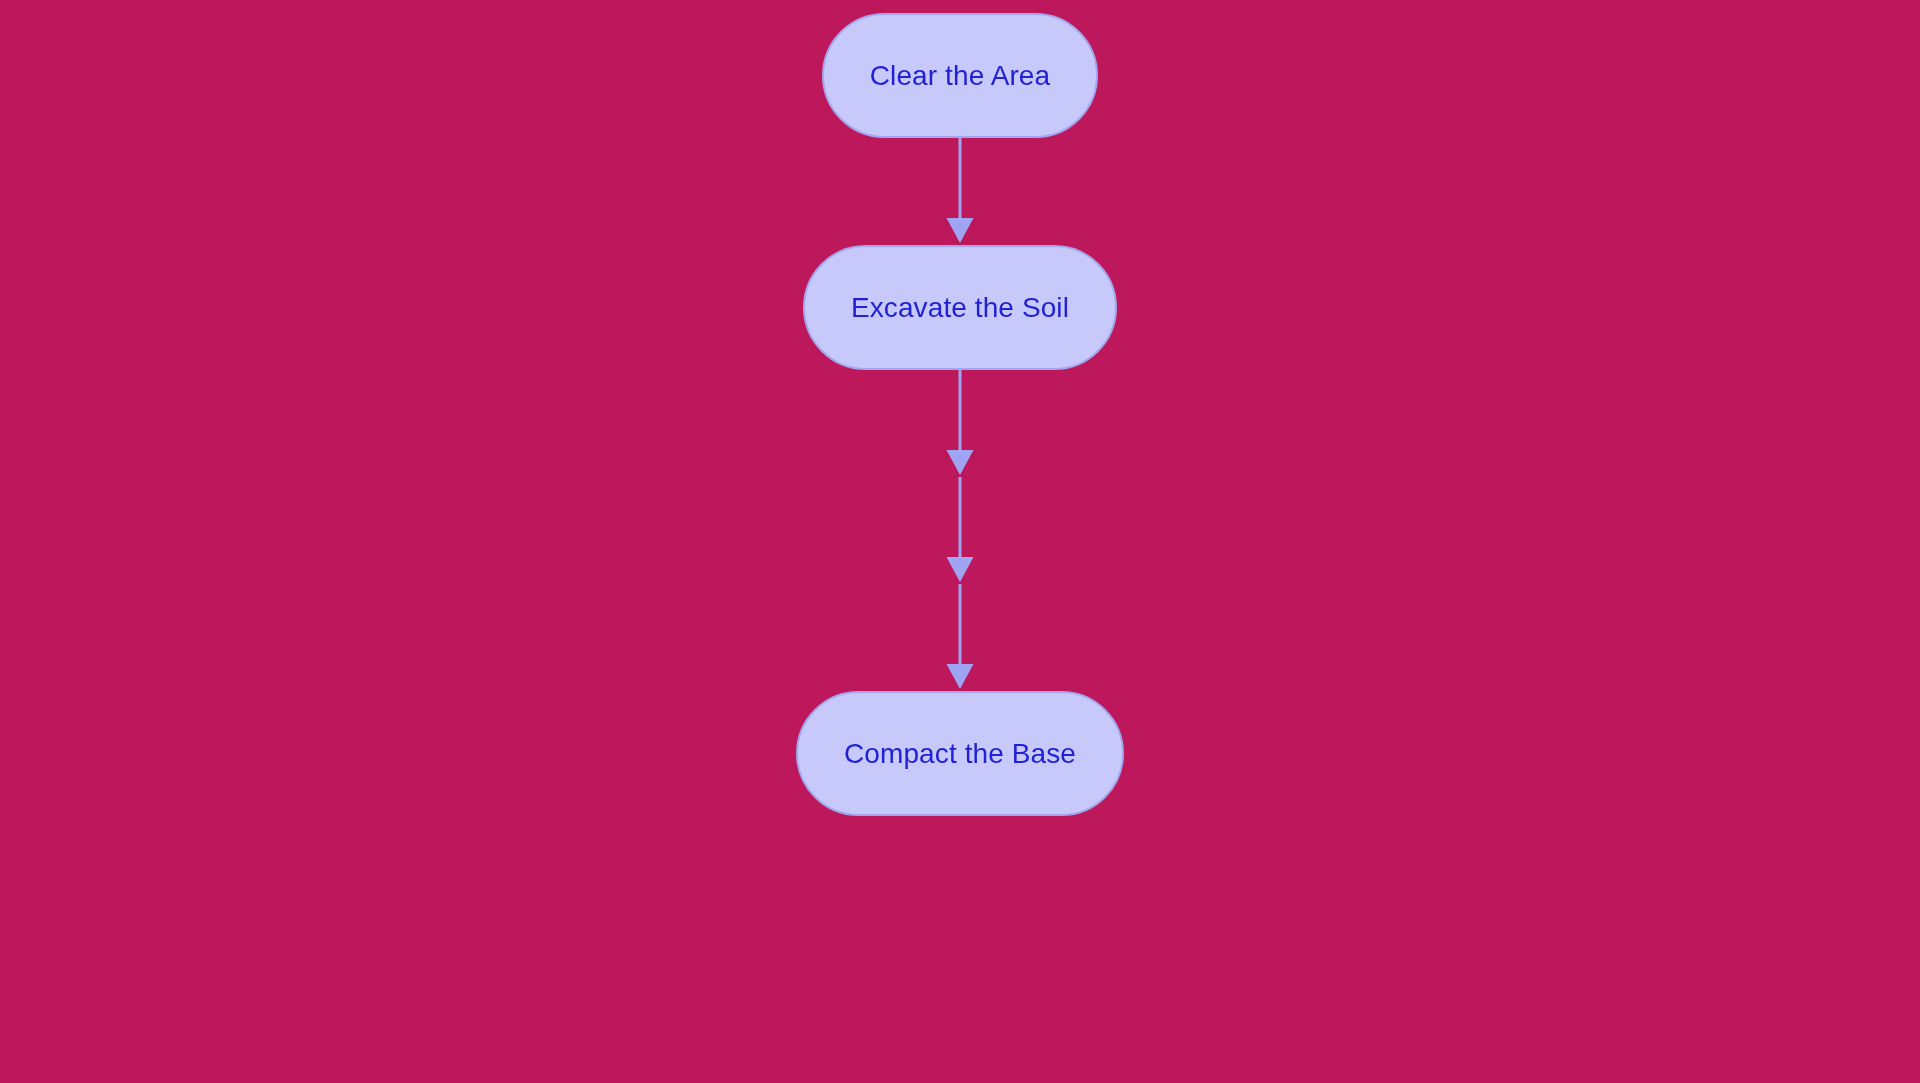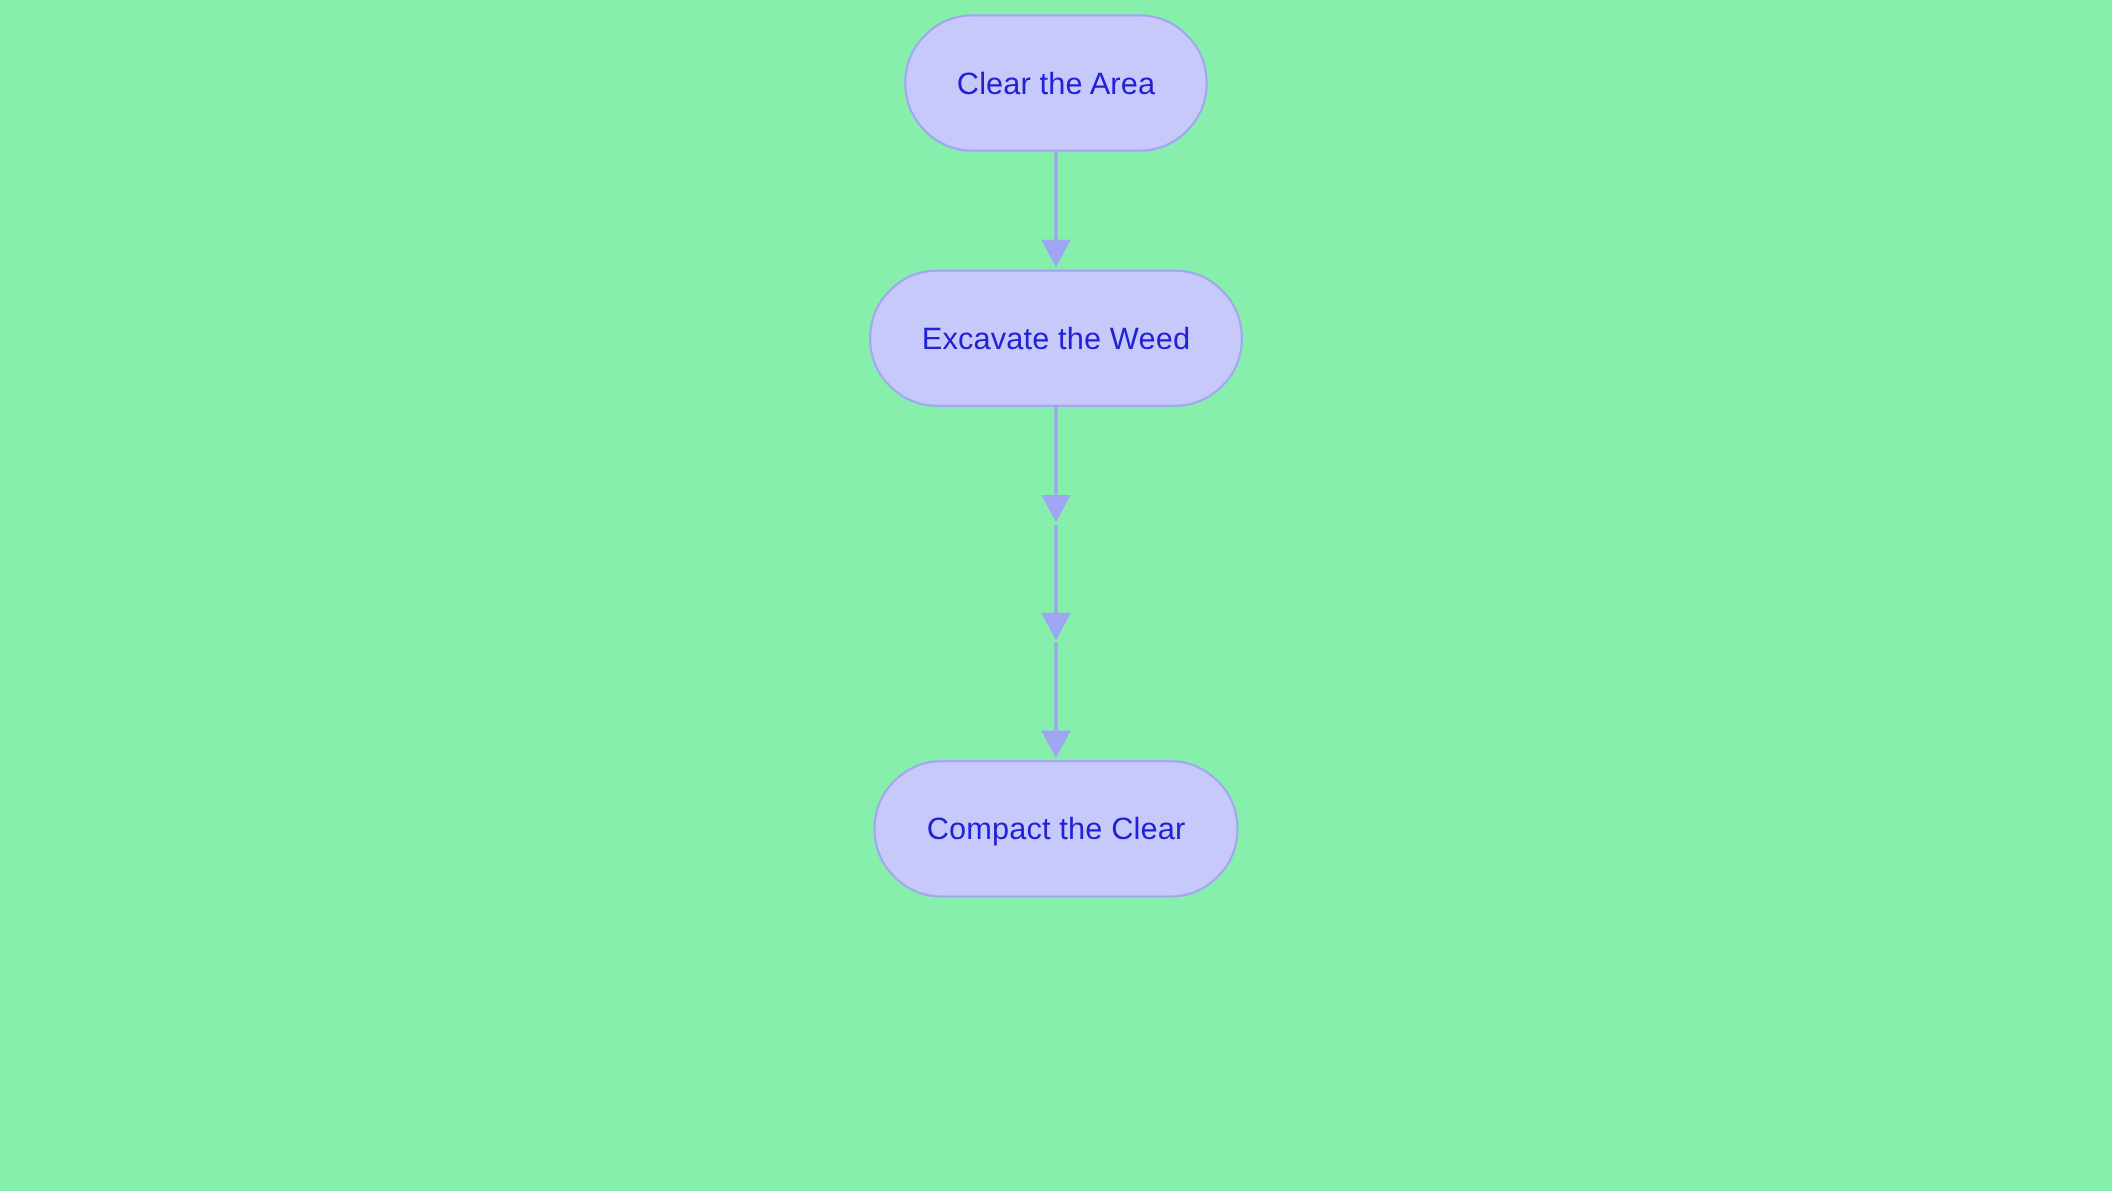--- a/index.html
+++ b/index.html
@@ -10,21 +10,21 @@
   body {
     width: 1920px;
     height: 1083px;
     font-family: "Liberation Sans", "DejaVu Sans", sans-serif;
     overflow: hidden;
   }
   #flowchart-canvas {
     position: relative;
     width: 1920px;
     height: 1083px;
-    background: #86efac;
+    background: #be185d;
   }
   .flow-column {
     position: absolute;
     left: 0;
     top: 0;
     width: 1920px;
     height: 1083px;
     display: flex;
     flex-direction: column;
     align-items: center;
@@ -76,21 +76,21 @@
     </div>
 
     <div class="connector">
       <svg width="30" height="107" viewBox="0 0 30 107" aria-hidden="true">
         <line x1="15" y1="0" x2="15" y2="86" stroke="#9fa5f2" stroke-width="3"></line>
         <polygon points="1.5,80 28.5,80 15,105" fill="#9fa5f2"></polygon>
       </svg>
     </div>
 
     <div class="node">
-      <span class="node-label">Excavate the Weed</span>
+      <span class="node-label">Excavate the Soil</span>
     </div>
 
     <div class="connector">
       <svg width="30" height="107" viewBox="0 0 30 107" aria-hidden="true">
         <line x1="15" y1="0" x2="15" y2="86" stroke="#9fa5f2" stroke-width="3"></line>
         <polygon points="1.5,80 28.5,80 15,105" fill="#9fa5f2"></polygon>
       </svg>
     </div>
 
 
@@ -103,17 +103,17 @@
 
 
     <div class="connector">
       <svg width="30" height="107" viewBox="0 0 30 107" aria-hidden="true">
         <line x1="15" y1="0" x2="15" y2="86" stroke="#9fa5f2" stroke-width="3"></line>
         <polygon points="1.5,80 28.5,80 15,105" fill="#9fa5f2"></polygon>
       </svg>
     </div>
 
     <div class="node">
-      <span class="node-label">Compact the Clear</span>
+      <span class="node-label">Compact the Base</span>
     </div>
 
   </div>
 </div>
 
 </body></html>

